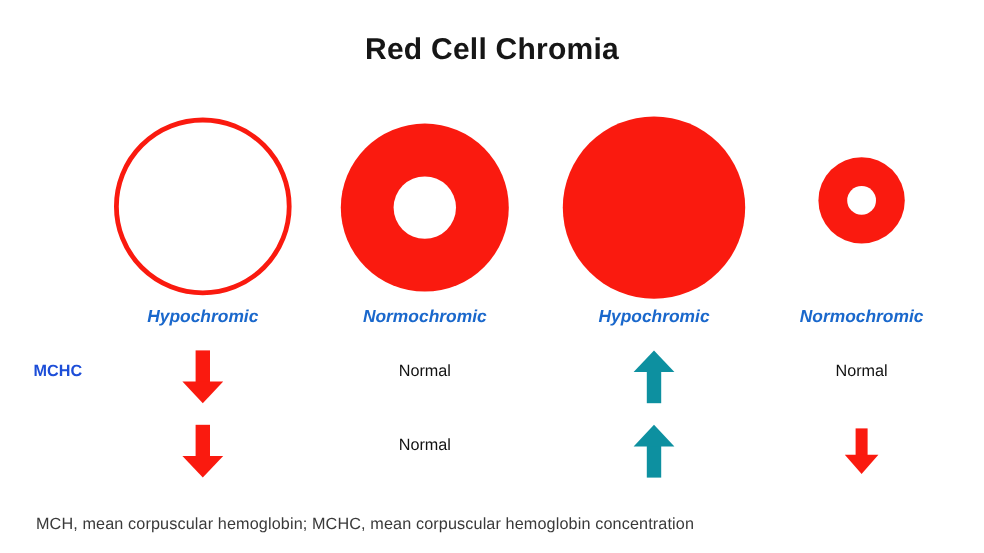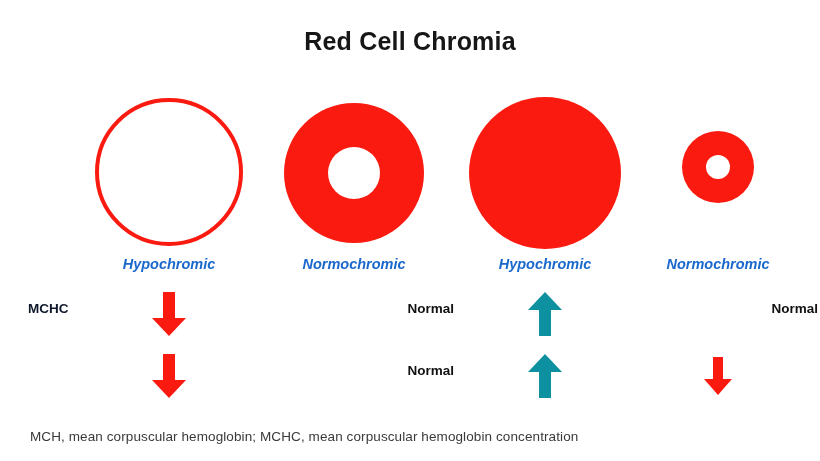--- a/index.html
+++ b/index.html
@@ -38,30 +38,30 @@
     color:#1A68CC;text-align:center;width:200px;
   }
   .col1{left:69px;}
   .col2{left:254px;}
   .col3{left:445px;}
   .col4{left:618px;}
 
   
   .row-label{
     position:absolute;left:28px;width:120px;
-    font-size:13.5px;font-weight:bold;color:#0f172a;
+    font-size:13.5px;font-weight:bold;color:#1d4ed8;
     text-align:left;
   }
   #row-label-mchc{top:301px;}
   #row-label-mch{top:363px;}
 
   
   .val{
-    position:absolute;width:200px;text-align:right;
-    font-size:13.5px;font-weight:bold;color:#111111;
+    position:absolute;width:200px;text-align:center;
+    font-size:13.5px;font-weight:normal;color:#111111;
   }
   .r1{top:301px;}
   .r2{top:363px;}
 
   
   .arrow{position:absolute;}
   .arrow .shaft{position:absolute;left:50%;transform:translateX(-50%);}
   .arrow .head{position:absolute;left:50%;transform:translateX(-50%);
                width:0;height:0;}
 

